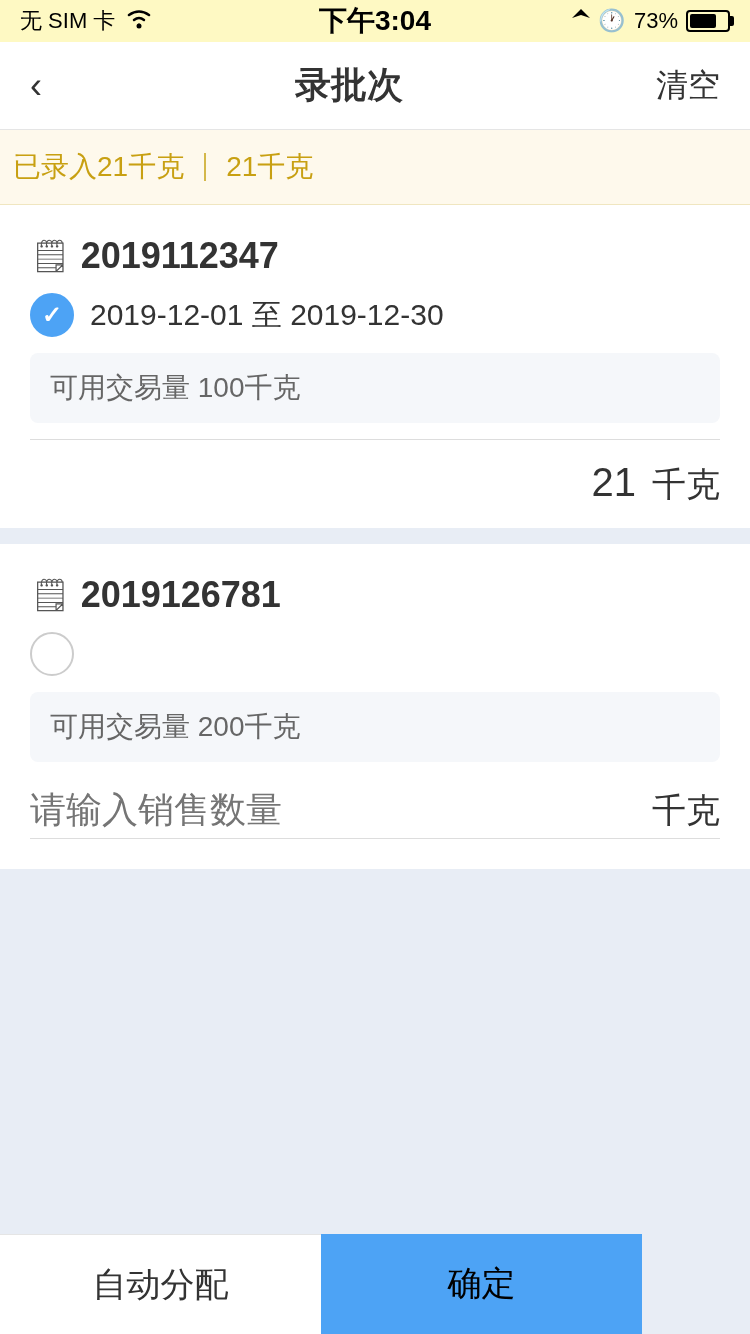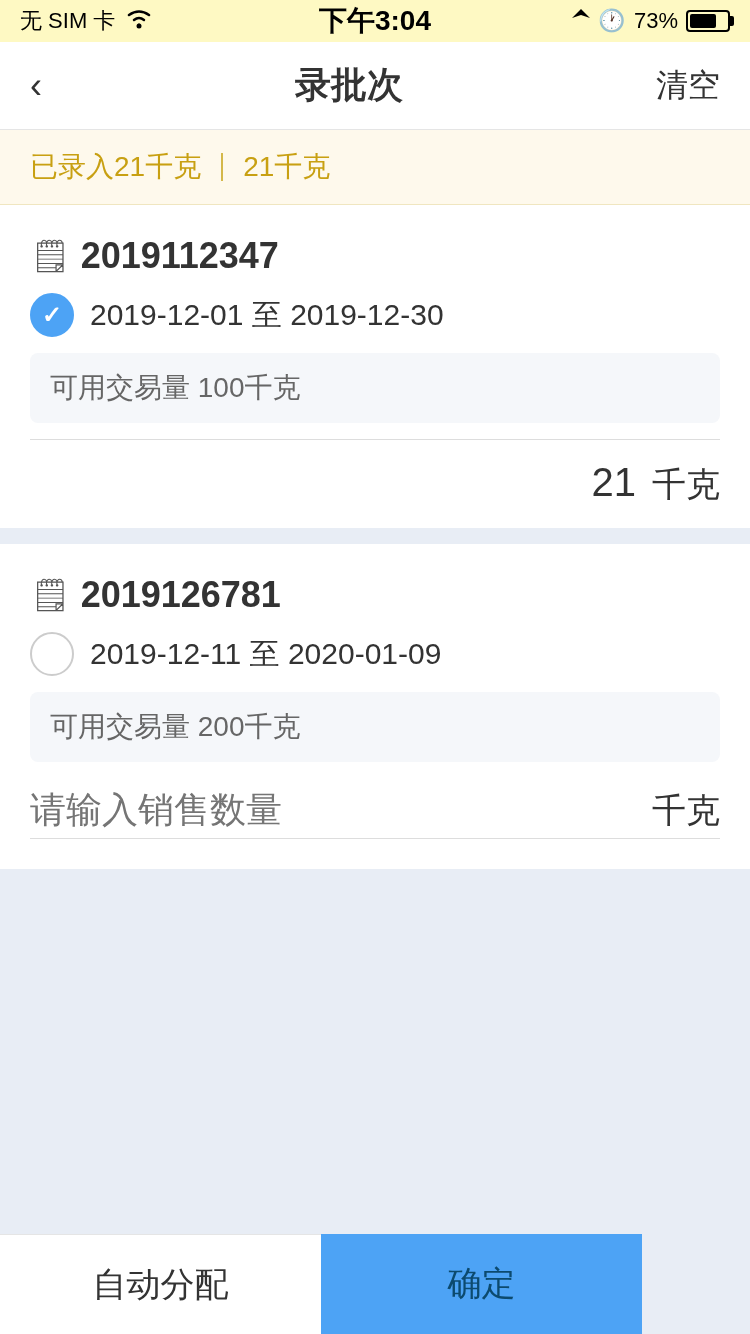--- a/index.html
+++ b/index.html
@@ -95,21 +95,21 @@
     .nav-clear {
       font-size: 32px;
       color: #333;
       cursor: pointer;
     }
 
     
     .info-banner {
       width: 750px;
       background: #fef9ec;
-      padding: 18px 30px;
+      padding: 18px 13px;
       display: flex;
       align-items: center;
       gap: 20px;
       border-bottom: 1px solid #f0e6c0;
     }
     .info-recorded {
       font-size: 28px;
       color: #c8a012;
       font-weight: 500;
     }
@@ -239,21 +239,21 @@
       color: #333;
       font-weight: 500;
       cursor: pointer;
       border-top: 1px solid #e5e5e5;
     }
     .btn-confirm {
       flex: 1;
       background: #4da3f5;
       border: none;
       font-size: 34px;
-      color: #0c4a6e;
+      color: #000000;
       font-weight: 500;
       cursor: pointer;
     }
 
     
     .content-area {
       padding-bottom: 100px;
     }
   </style>
 </head>
@@ -325,21 +325,20 @@
 
   <div class="batch-separator"></div>
 
   <div class="batch-card">
     <div class="batch-header">
       <span class="batch-icon">🗒</span>
       <span class="batch-id">2019126781</span>
     </div>
     <div class="batch-date-row">
       <div class="radio-circle"></div>
-      <span class="batch-date">2019-12-11 至 2020-01-09</span>
     </div>
     <div class="batch-avail-box">
       <span class="batch-avail-text">可用交易量 200千克</span>
     </div>
     <div style="display:flex; align-items:baseline; justify-content:flex-end; gap:16px; padding-top:10px;">
       <input class="batch-amount-input" type="text" value="" placeholder="请输入销售数量" style="">
       <span class="batch-amount-unit">千克</span>
     </div>
     <div class="batch-input-underline"></div>
   </div>

